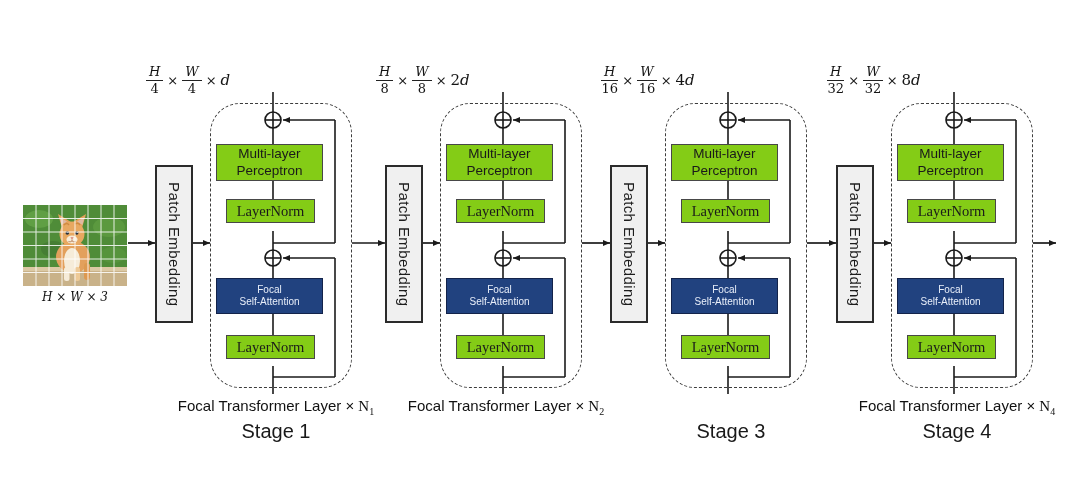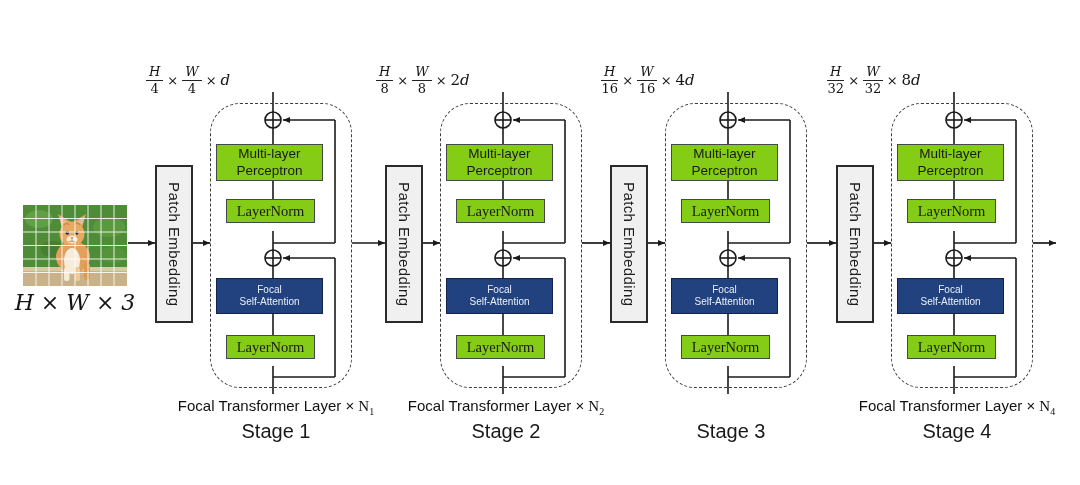--- a/index.html
+++ b/index.html
@@ -42,21 +42,21 @@
 
   
   .layer-label{position:absolute;left:0;top:397px;width:256px;text-align:center;font-size:15px;color:#111;white-space:nowrap;}
   .layer-label .nvar{font-family:"Liberation Serif",serif;}
   .layer-label sub{font-family:"Liberation Serif",serif;font-size:10px;}
   .stage-label{position:absolute;left:0;top:420px;width:256px;text-align:center;font-size:20px;color:#191919;}
 
   
   .cat-svg{position:absolute;left:23px;top:205px;width:104px;height:81px;}
   .img-label{position:absolute;left:13px;top:290px;width:124px;text-align:center;
-      font-family:"DejaVu Serif",serif;font-style:italic;font-size:22px;color:#141414;}
+      font-family:"DejaVu Serif",serif;font-style:italic;font-size:12px;color:#141414;}
 </style>
 </head>
 <body>
 
 <div id="canvas">
 
   <svg id="wires" xmlns="http://www.w3.org/2000/svg" viewBox="0 0 1080 485">
     <defs>
       <marker id="arr" markerWidth="8" markerHeight="7" refX="7" refY="3" orient="auto" markerUnits="userSpaceOnUse">
         <path d="M0,0 L7,3 L0,6 Z" fill="#1a1a1a"></path>
@@ -219,21 +219,20 @@
         <span>LayerNorm</span>
       </div>
     <div class="block focal">
         <span>Focal</span>
         <span>Self-Attention</span>
       </div>
     <div class="block ln ln-lower">
         <span>LayerNorm</span>
       </div>
     <div class="layer-label"><span>Focal Transformer Layer × </span><span class="nvar">N</span><sub>2</sub></div>
-    <div class="stage-label">Stage 2</div>
   </div>
 
   <div class="stage" style="left:603px">
     <div class="dims">
       <span class="frac">
           <span class="fnum">H</span>
           <span class="fden">16</span>
         </span>
       <span class="times">×</span>
       <span class="frac">

